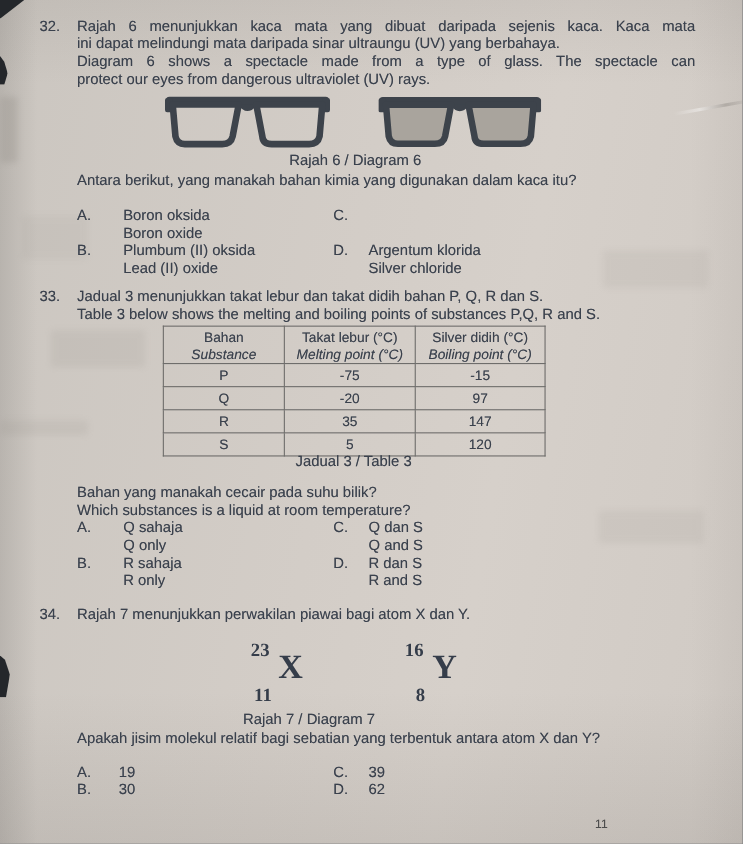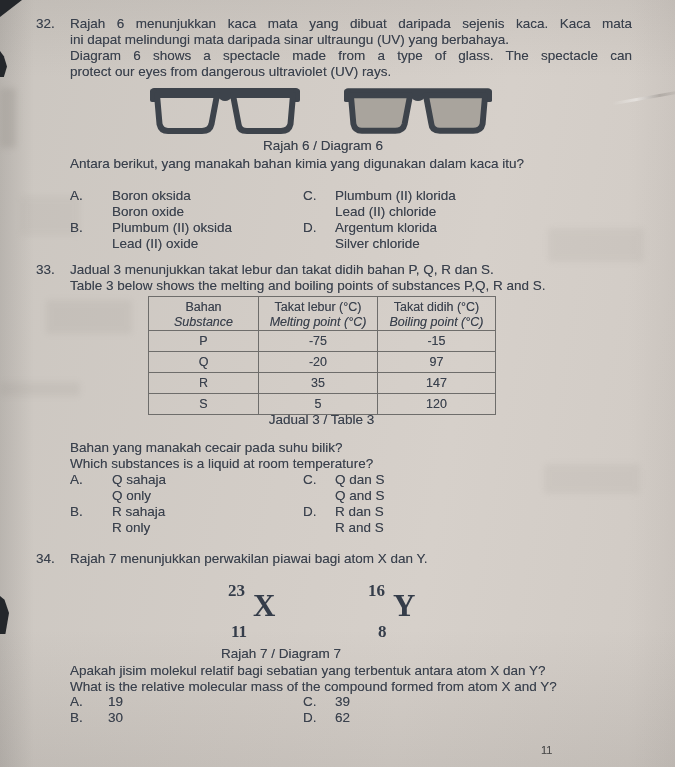--- a/index.html
+++ b/index.html
@@ -122,24 +122,20 @@
   </div>
   <div class="opt" style="left:70px;top:220px;">
     <span class="olabel">B.</span>
     <span>
         <span class="blk">Plumbum (II) oksida</span>
         <span class="blk en">Lead (II) oxide</span>
       </span>
   </div>
   <div class="opt rcol" style="left:303px;top:188px;">
     <span class="olabel">C.</span>
-    <span>
-        <span class="blk">Plumbum (II) klorida</span>
-        <span class="blk en">Lead (II) chloride</span>
-      </span>
   </div>
   <div class="opt rcol" style="left:303px;top:220px;">
     <span class="olabel">D.</span>
     <span>
         <span class="blk">Argentum klorida</span>
         <span class="blk en">Silver chloride</span>
       </span>
   </div>
 
   <div class="line qno" style="left:36px;top:262px;">33.</div>
@@ -156,21 +152,21 @@
       <tr>
         <th>
           <span class="hms">Bahan</span>
           <span class="hen">Substance</span>
         </th>
         <th>
           <span class="hms">Takat lebur (°C)</span>
           <span class="hen">Melting point (°C)</span>
         </th>
         <th>
-          <span class="hms">Takat didih (°C)</span>
+          <span class="hms">Silver didih (°C)</span>
           <span class="hen">Boiling point (°C)</span>
         </th>
       </tr>
     </thead>
     <tbody>
       <tr>
         <td>P</td>
         <td>-75</td>
         <td>-15</td>
       </tr>
@@ -238,21 +234,20 @@
   <div class="atom y" style="left:368px;top:582px;">
     <span class="mass">16</span>
     <span class="sym">Y</span>
     <span class="anum">8</span>
   </div>
   <div class="caption" style="left:70px;top:646px;width:422px;">
     <span>Rajah 7 / </span><span class="en">Diagram 7</span>
   </div>
 
   <div class="line" style="left:70px;top:663px;">Apakah jisim molekul relatif bagi sebatian yang terbentuk antara atom X dan Y?</div>
-  <div class="line en" style="left:70px;top:679px;">What is the relative molecular mass of the compound formed from atom X and Y?</div>
 
   <div class="opt num" style="left:70px;top:694px;">
     <span class="olabel">A.</span>
     <span>19</span>
   </div>
   <div class="opt num" style="left:70px;top:710px;">
     <span class="olabel">B.</span>
     <span>30</span>
   </div>
   <div class="opt rcol" style="left:303px;top:694px;">

